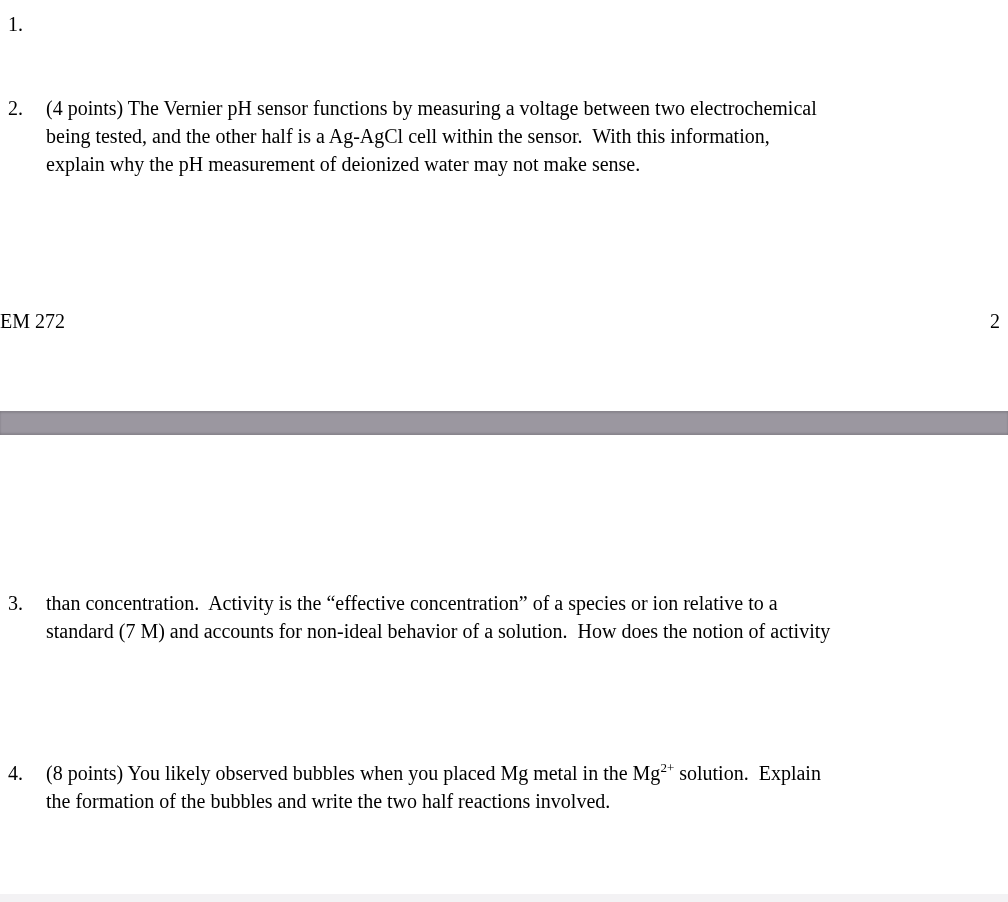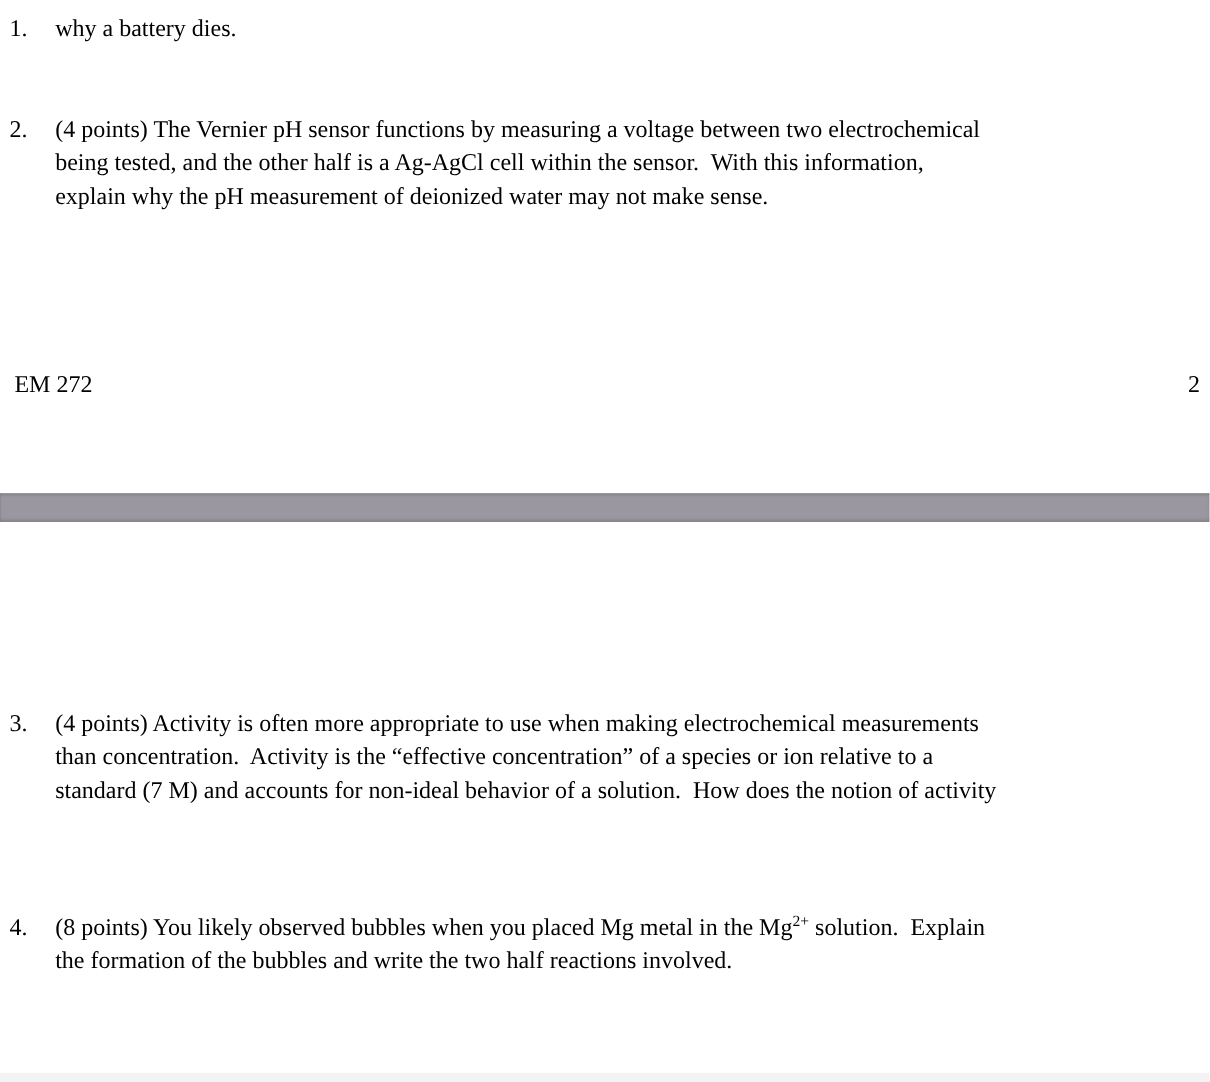--- a/index.html
+++ b/index.html
@@ -39,21 +39,21 @@
   .q2 { top: 94px; }
   .q3 { top: 589px; }
   .q4 { top: 759px; }
   .mg-sup {
     font-size: 13px;
     line-height: 0;
     vertical-align: super;
   }
   .footer-left {
     position: absolute;
-    left: 12px; top: 307px;
+    left: 0; top: 307px;
     white-space: pre;
   }
   .footer-right {
     position: absolute;
     right: 8px; top: 307px;
     white-space: pre;
   }
   .page-separator {
     position: absolute;
     left: 0; top: 411px;
@@ -69,42 +69,40 @@
   }
 </style>
 </head>
 <body>
 
 <div class="doc">
 
   <div class="question q1">
     <span class="q-num">1.</span>
     <div class="q-body">
-      <div class="q-line">why a battery dies.</div>
     </div>
   </div>
 
   <div class="question q2">
     <span class="q-num">2.</span>
     <div class="q-body">
       <div class="q-line">(4 points) The Vernier pH sensor functions by measuring a voltage between two electrochemical</div>
       <div class="q-line">being tested, and the other half is a Ag-AgCl cell within the sensor.  With this information,</div>
       <div class="q-line">explain why the pH measurement of deionized water may not make sense.</div>
     </div>
   </div>
 
   <div class="footer-left">EM 272</div>
   <div class="footer-right">2</div>
 
   <div class="page-separator"></div>
 
   <div class="question q3">
     <span class="q-num">3.</span>
     <div class="q-body">
-      <div class="q-line">(4 points) Activity is often more appropriate to use when making electrochemical measurements</div>
       <div class="q-line">than concentration.  Activity is the “effective concentration” of a species or ion relative to a</div>
       <div class="q-line">standard (7 M) and accounts for non-ideal behavior of a solution.  How does the notion of activity</div>
     </div>
   </div>
 
   <div class="question q4">
     <span class="q-num">4.</span>
     <div class="q-body">
       <div class="q-line"><span>(8 points) You likely observed bubbles when you placed Mg metal in the Mg</span><sup class="mg-sup">2+</sup><span> solution.  Explain</span></div>
       <div class="q-line">the formation of the bubbles and write the two half reactions involved.</div>

